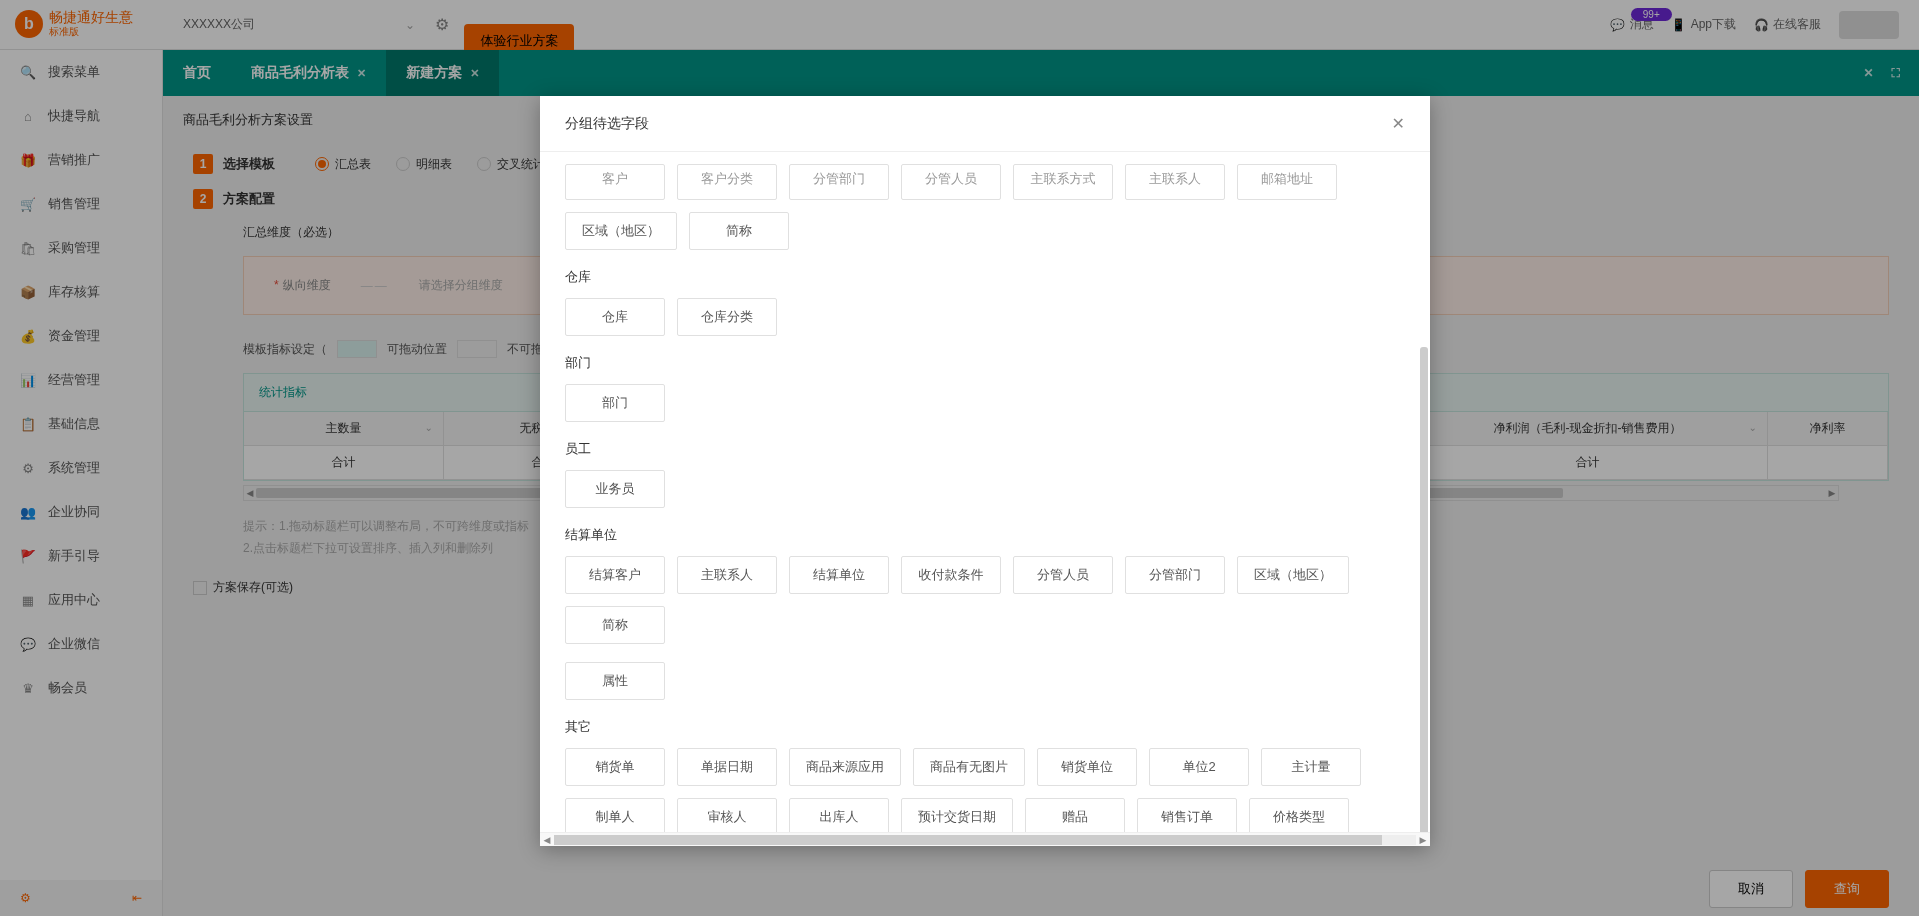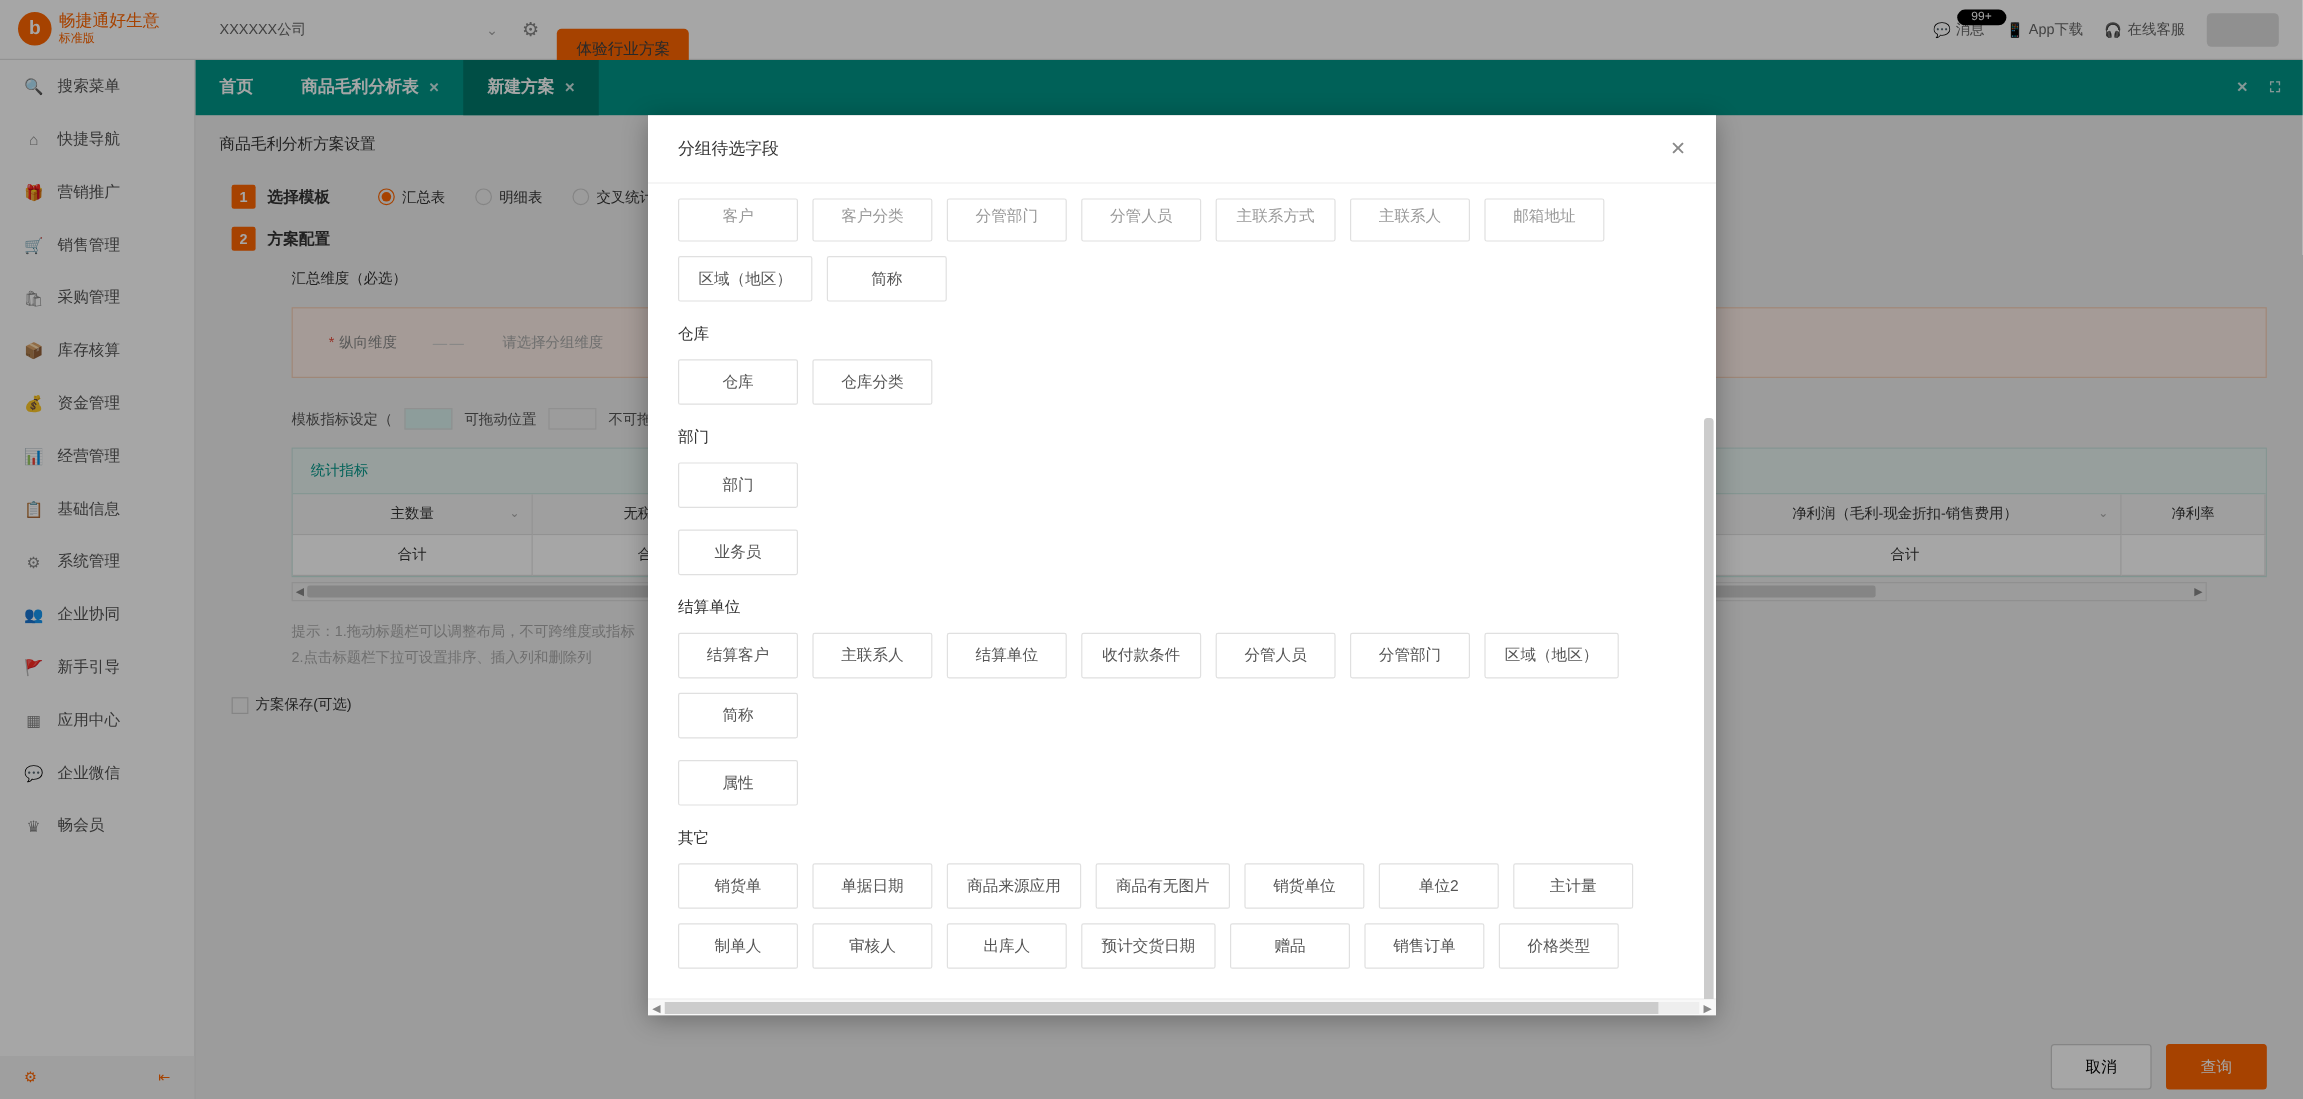--- a/index.html
+++ b/index.html
@@ -7,24 +7,24 @@
 
 
 .top-header { height: 50px; background: #fff; border-bottom: 1px solid #e0e0e0; display: flex; align-items: center; padding: 0 20px 0 0; }
 .logo-area { width: 163px; display: flex; align-items: center; padding-left: 15px; }
 .logo-icon { width: 28px; height: 28px; background: #f60; border-radius: 50%; display: flex; align-items: center; justify-content: center; color: #fff; font-weight: bold; margin-right: 6px; font-size: 16px; }
 .logo-text { color: #f60; font-size: 14px; font-weight: normal; line-height: 1.1; }
 .logo-sub { color: #f60; font-size: 10px; }
 .company-select { flex: 0 0 auto; margin-left: 20px; display: flex; align-items: center; color: #666; cursor: pointer; }
 .company-select .chev { margin-left: 150px; color: #aaa; }
 .gear-icon { margin-left: 20px; color: #888; font-size: 16px; cursor: pointer; }
-.btn-orange { background: #f60; color: #404040; border: none; padding: 8px 16px; border-radius: 4px; margin-left: 15px; cursor: pointer; font-size: 13px; margin-top: 33px; }
+.btn-orange { background: #f60; color: #000000; border: none; padding: 8px 16px; border-radius: 4px; margin-left: 15px; cursor: pointer; font-size: 13px; margin-top: 33px; }
 .header-right { margin-left: auto; display: flex; align-items: center; gap: 18px; color: #666; }
 .header-right .item { display: flex; align-items: center; gap: 4px; cursor: pointer; position: relative; }
-.badge-99 { background: #000000; color: #fff; font-size: 10px; padding: 1px 12px; border-radius: 8px; position: absolute; top: -8px; right: -18px; }
+.badge-99 { background: #6d28d9; color: #fff; font-size: 10px; padding: 1px 12px; border-radius: 8px; position: absolute; top: -8px; right: -18px; }
 .avatar { width: 60px; height: 28px; background: #ddd; border-radius: 4px; }
 
 
 .sidebar { position: absolute; left: 0; top: 50px; width: 163px; height: 866px; background: #fff; border-right: 1px solid #e0e0e0; }
 .sidebar-item { display: flex; align-items: center; padding: 13px 20px; color: #555; cursor: pointer; gap: 12px; font-size: 13px; }
 .sidebar-icon { width: 16px; height: 16px; display: inline-flex; align-items: center; justify-content: center; color: #888; }
 .sidebar-bottom { position: absolute; bottom: 0; left: 0; width: 100%; height: 36px; background: #f5f5f5; display: flex; align-items: center; justify-content: space-between; padding: 0 20px; }
 .sidebar-bottom span { color: #f60; cursor: pointer; }
 
 
@@ -338,20 +338,21 @@
     </div>
 
     <div class="group">
       <div class="group-title">部门</div>
       <div class="chips">
         <div class="chip-btn">部门</div>
       </div>
     </div>
 
     <div class="group">
+      <div class="group-title">员工</div>
       <div class="chips">
         <div class="chip-btn">业务员</div>
       </div>
     </div>
 
     <div class="group">
       <div class="group-title">结算单位</div>
       <div class="chips">
         <div class="chip-btn">结算客户</div>
         <div class="chip-btn">主联系人</div>

